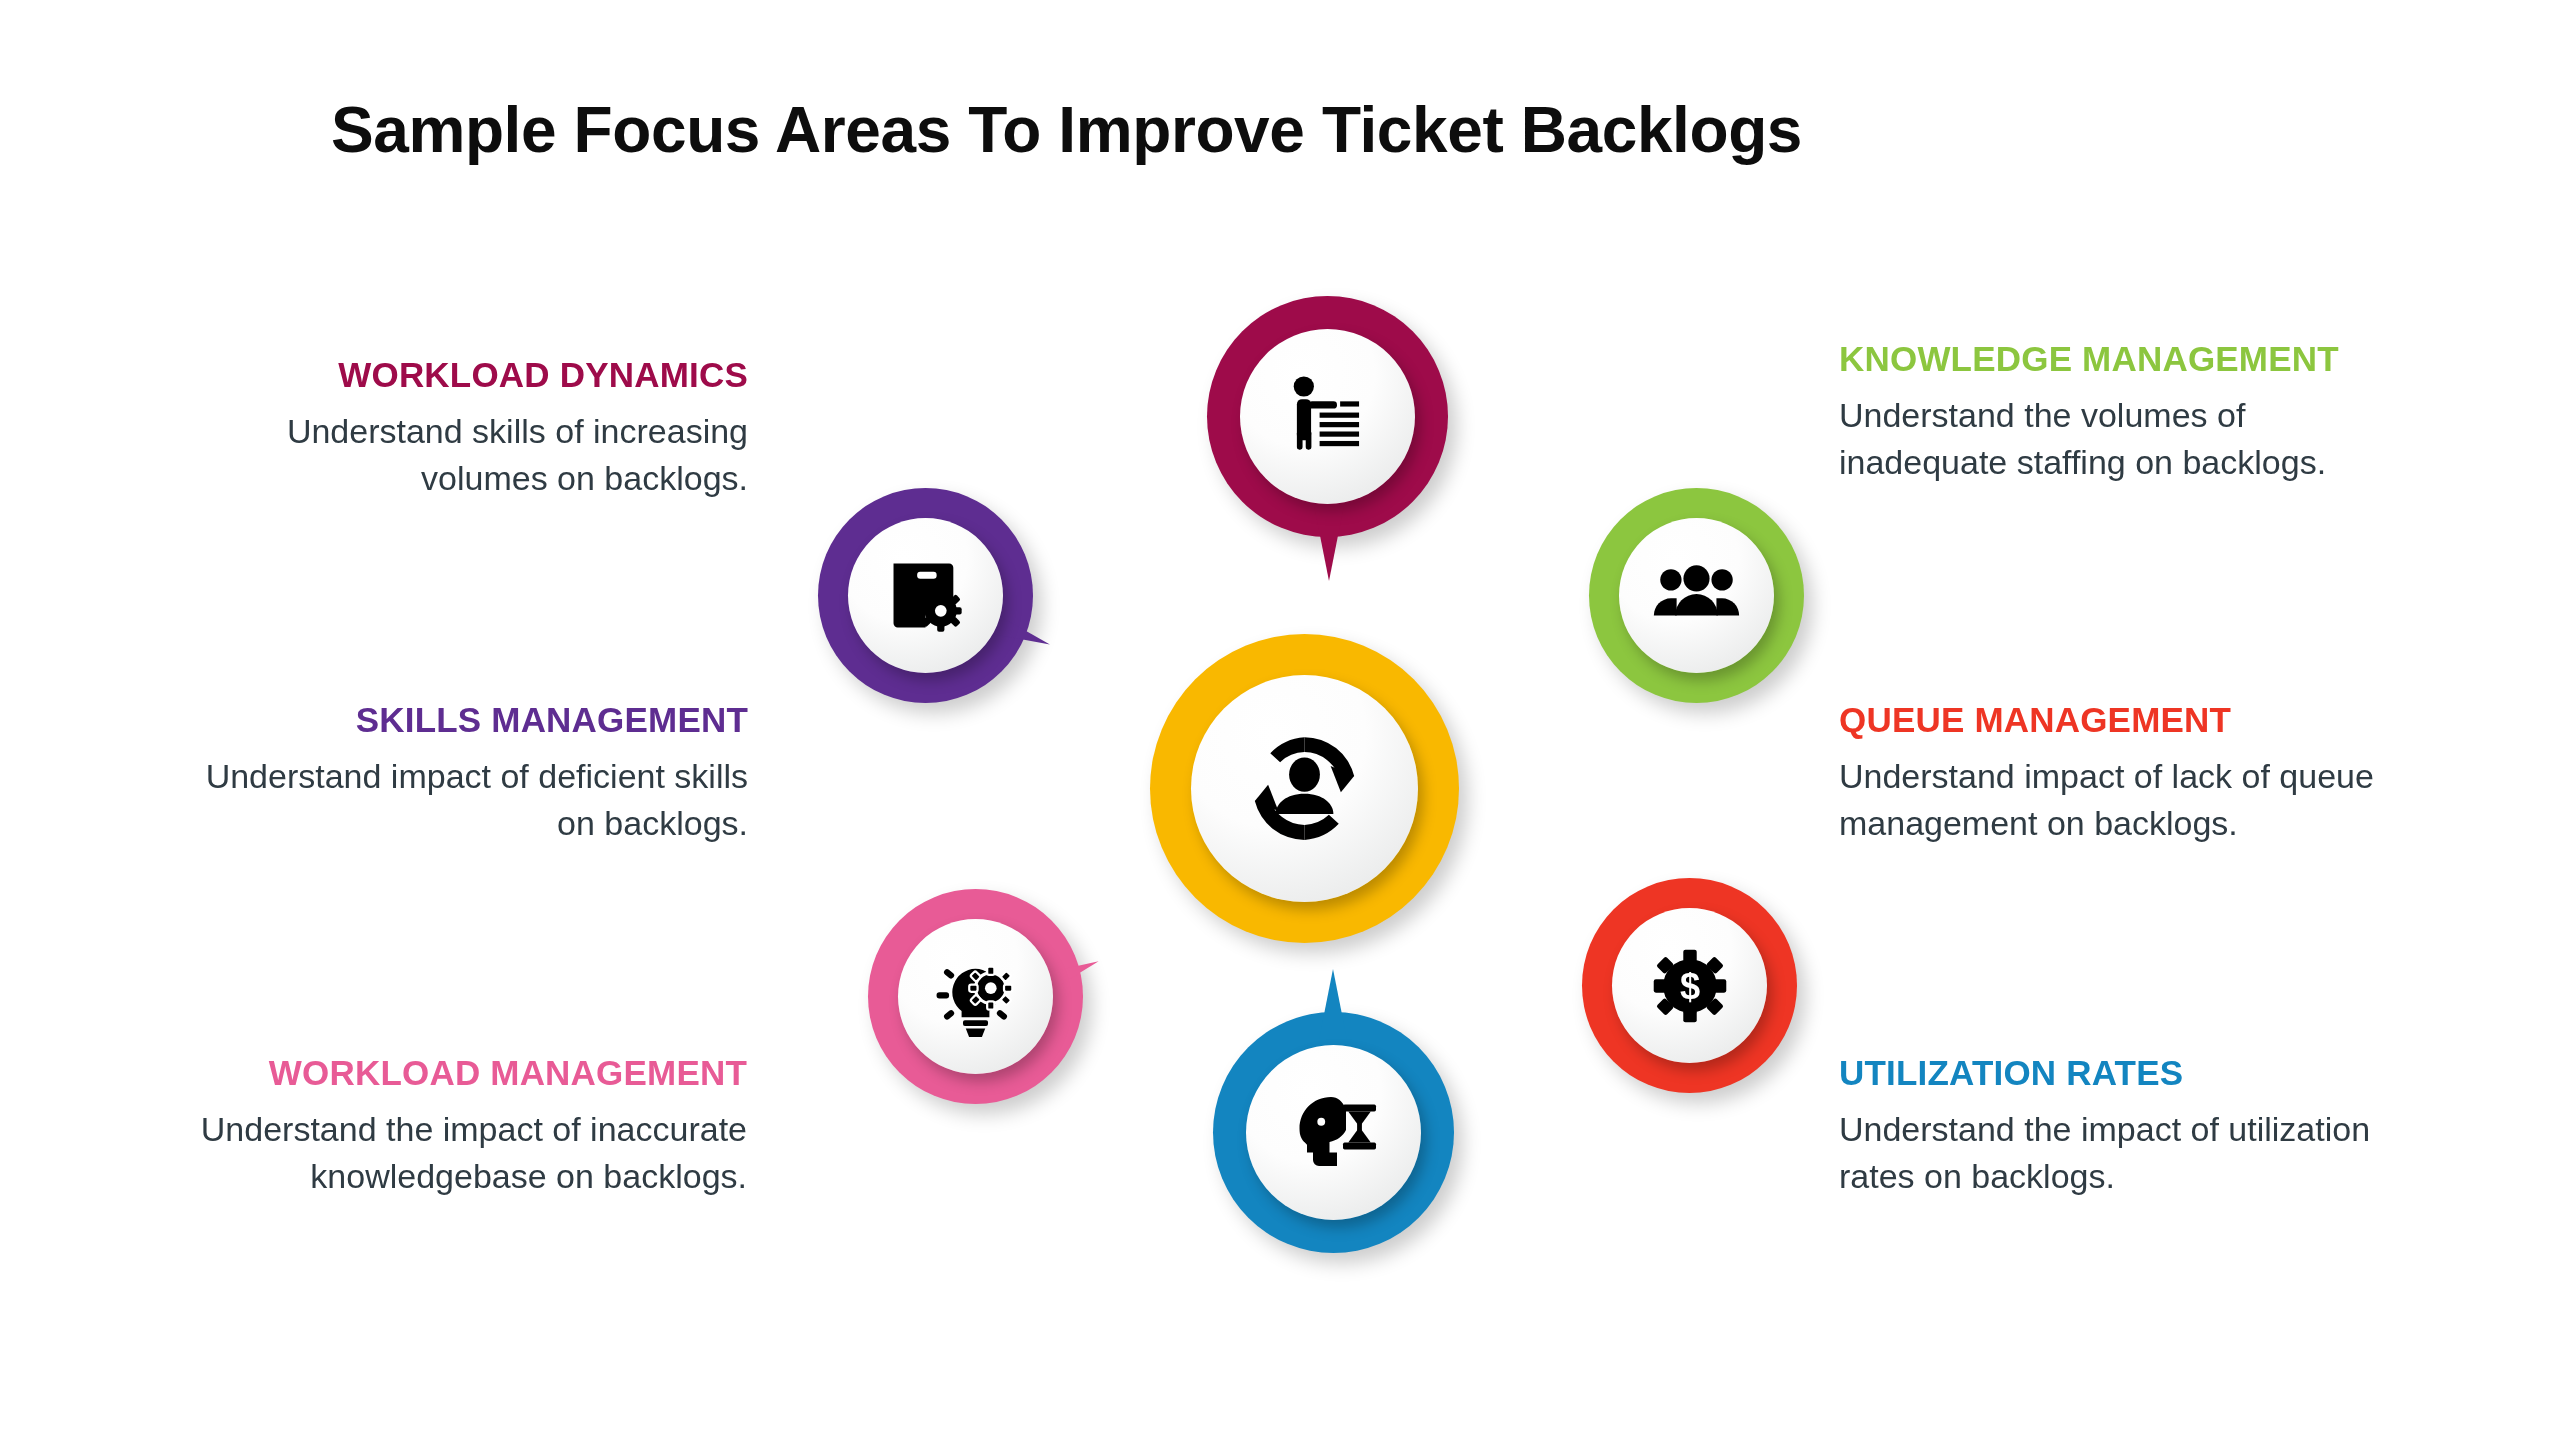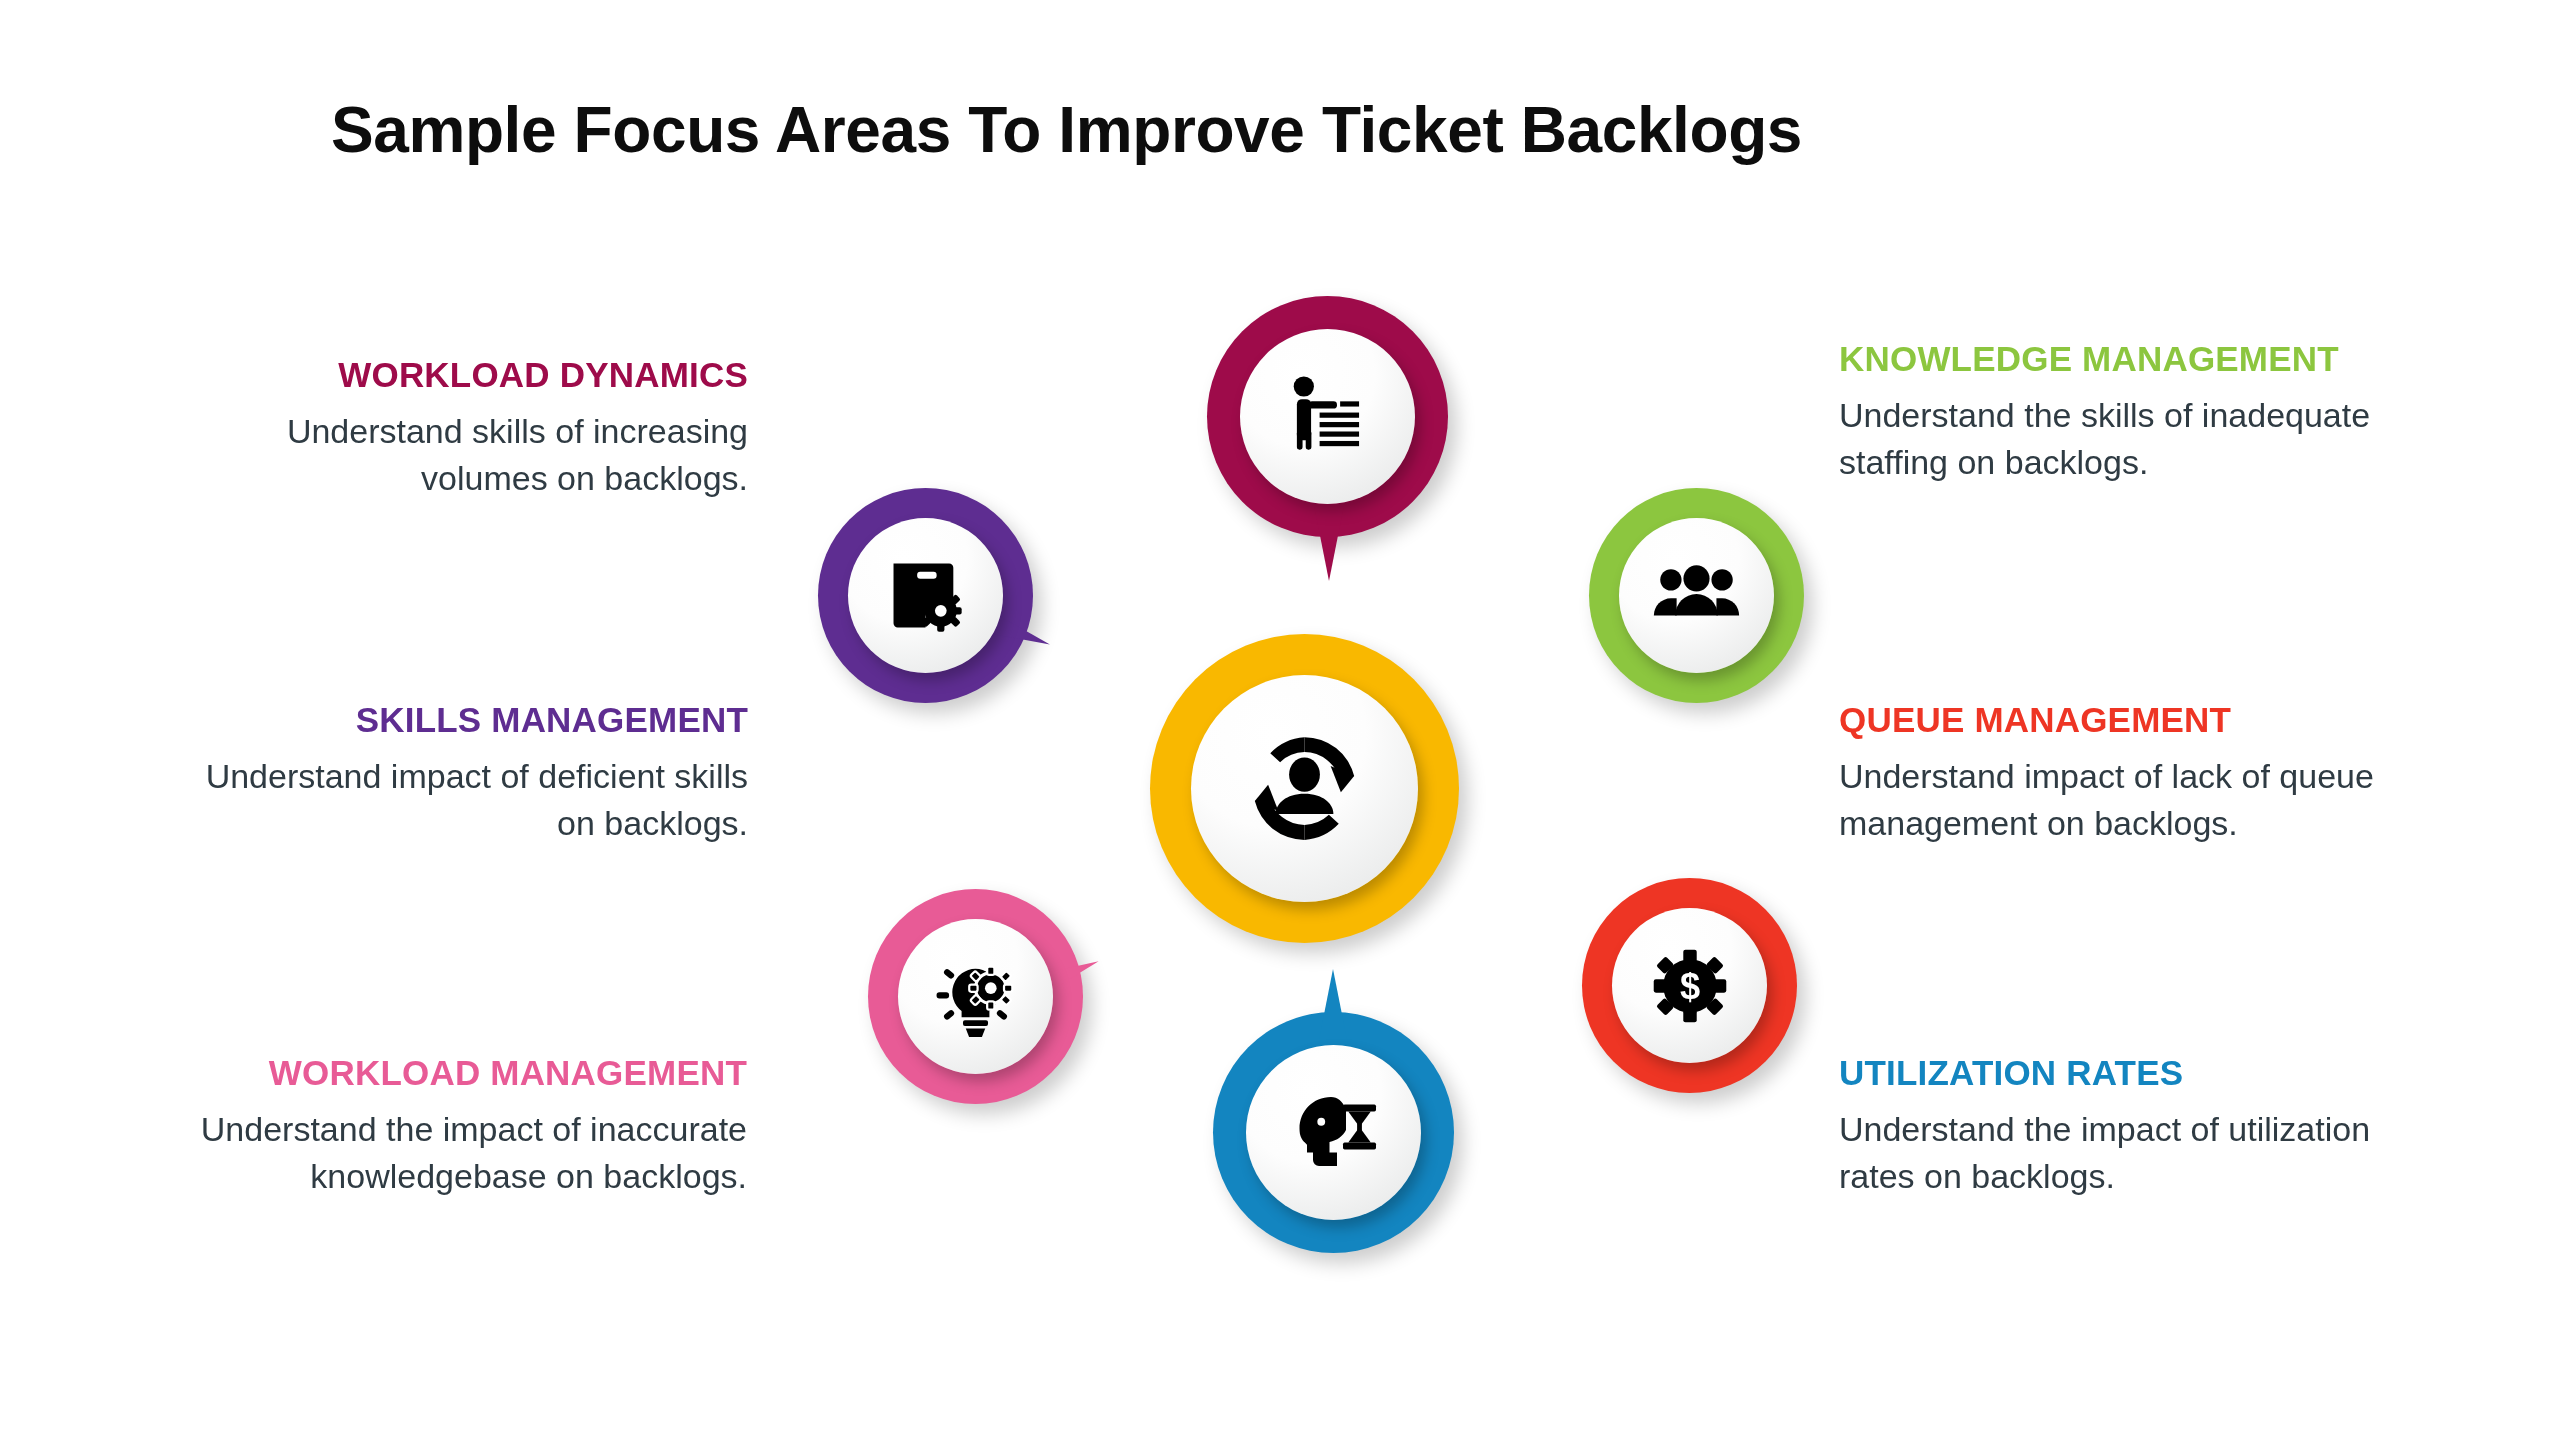--- a/index.html
+++ b/index.html
@@ -203,21 +203,21 @@
     <div class="block-body">Understand impact of deficient skills on backlogs.</div>
   </div>
 
   <div class="text-block left" id="tb-knowledge">
     <div class="block-heading" style="color: rgb(232, 91, 150);">WORKLOAD MANAGEMENT</div>
     <div class="block-body">Understand the impact of inaccurate knowledgebase on backlogs.</div>
   </div>
 
   <div class="text-block right" id="tb-resource">
     <div class="block-heading" style="color: rgb(140, 198, 63);">KNOWLEDGE MANAGEMENT</div>
-    <div class="block-body">Understand the skills of inadequate staffing on backlogs.</div>
+    <div class="block-body">Understand the volumes of inadequate staffing on backlogs.</div>
   </div>
 
   <div class="text-block right" id="tb-util">
     <div class="block-heading" style="color: rgb(19, 133, 192);">UTILIZATION RATES</div>
     <div class="block-body">Understand the impact of utilization rates on backlogs.</div>
   </div>
 
   <div class="text-block right" id="tb-queue">
     <div class="block-heading" style="color: rgb(238, 53, 36);">QUEUE MANAGEMENT</div>
     <div class="block-body">Understand impact of lack of queue management on backlogs.</div>

